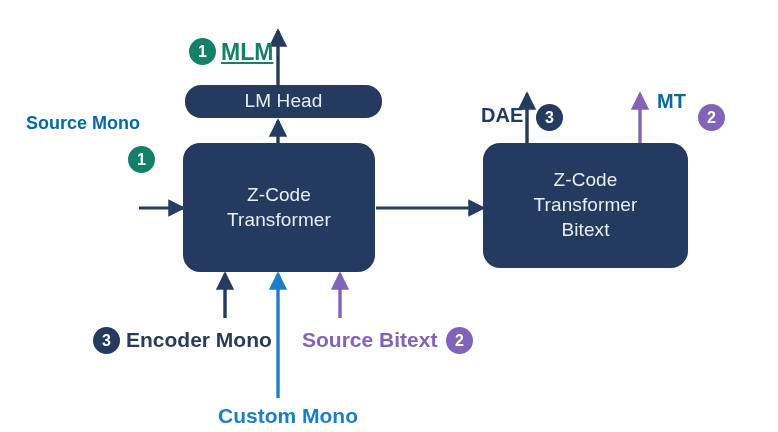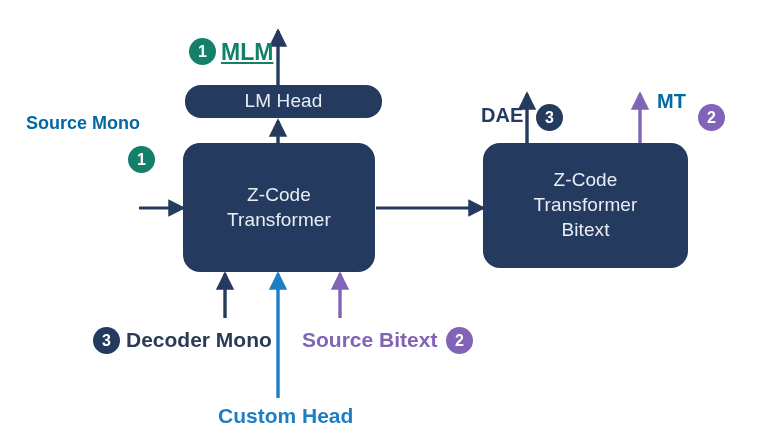--- a/index.html
+++ b/index.html
@@ -167,20 +167,20 @@
   <div class="lbl" id="source-mono-label">Source Mono</div>
   <div class="badge teal" id="source-mono-badge">1</div>
 
   <div class="lbl" id="dae-label">DAE</div>
   <div class="badge navy" id="dae-badge">3</div>
 
   <div class="lbl" id="mt-label">MT</div>
   <div class="badge purple" id="mt-badge">2</div>
 
   <div class="badge navy" id="target-mono-badge">3</div>
-  <div class="lbl" id="target-mono-label">Decoder Mono</div>
+  <div class="lbl" id="target-mono-label">Encoder Mono</div>
 
   <div class="lbl" id="source-bitext-label">Source Bitext</div>
   <div class="badge purple" id="source-bitext-badge">2</div>
 
-  <div class="lbl" id="custom-task-label">Custom Head</div>
+  <div class="lbl" id="custom-task-label">Custom Mono</div>
 
 </div>
 
 </body></html>

